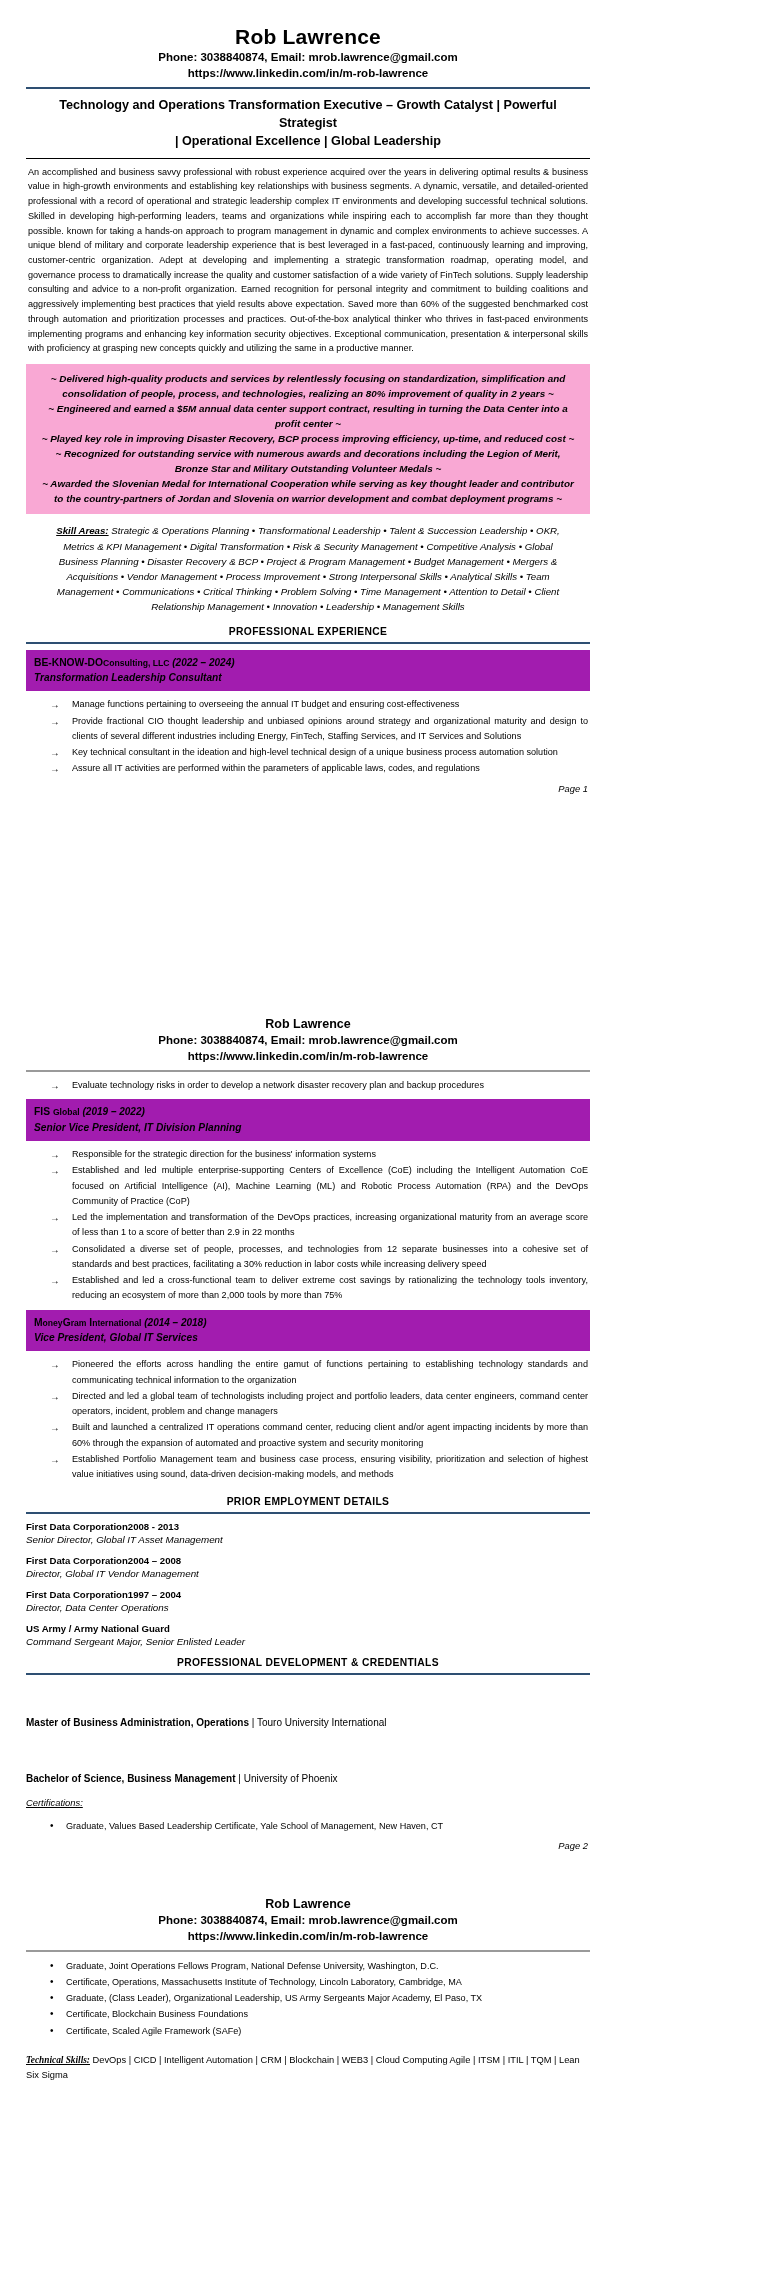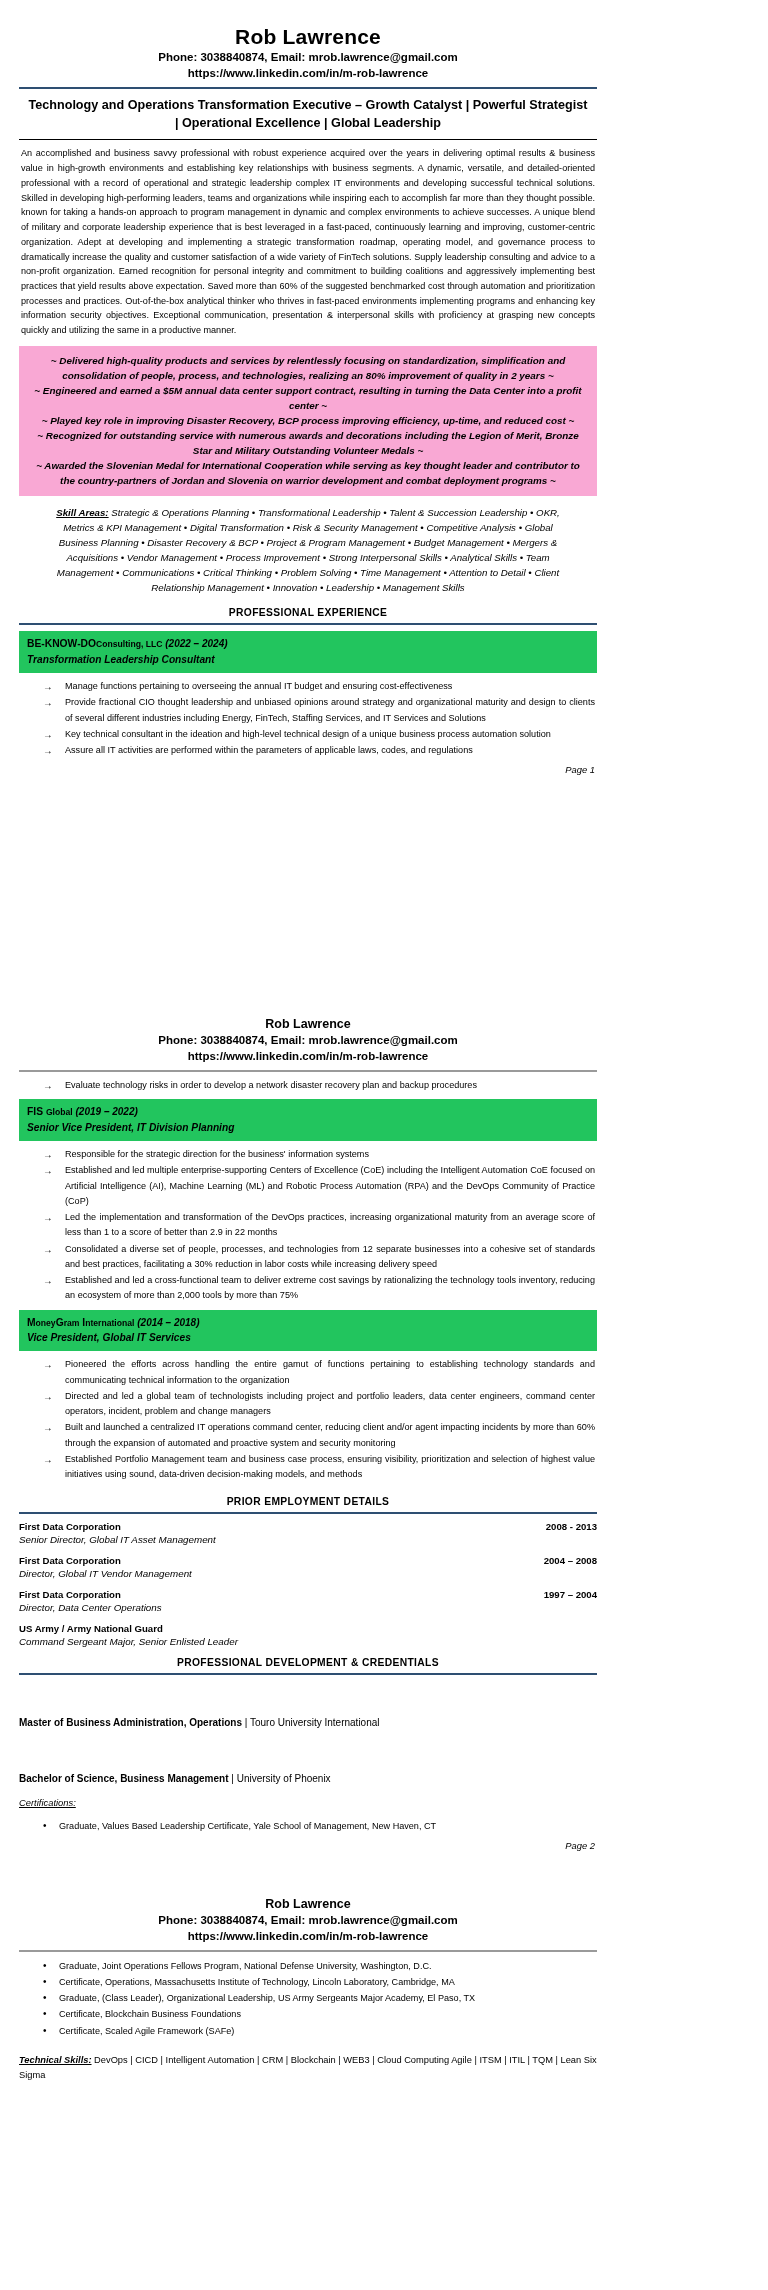--- a/index.html
+++ b/index.html
@@ -8,21 +8,21 @@
     background: #ffffff;
   }
   body {
     width: 768px;
     font-family: "Liberation Sans", sans-serif;
     color: #000000;
     -webkit-font-smoothing: antialiased;
   }
   .page {
     width: 616px;
-    padding: 0 19px;
+    padding: 0 26px;
     position: relative;
   }
   .pg1 { padding-top: 24px; height: 980px; }
   .pg2 { padding-top: 22px; height: 880px; }
   .pg3 { padding-top: 22px; }
 
   
   .hdr-name {
     text-align: center;
     font-size: 21px;
@@ -105,21 +105,21 @@
   .sec-title {
     text-align: center;
     font-size: 10.3px;
     font-weight: bold;
     letter-spacing: .35px;
     padding: 8px 0 0 0;
   }
 
   
   .job-bar {
-    background: #22c55e;
+    background: #a21caf;
     padding: 5px 8px 6px 8px;
     margin-top: 3px;
   }
   .job-co {
     font-size: 10.3px;
     font-weight: bold;
     line-height: 1.5;
   }
   .job-co .sc {
     font-size: 8.6px;
@@ -159,21 +159,20 @@
     font-size: 9.6px;
     color: #000;
   }
 
   
   .prior-row {
     margin-top: 7px;
   }
   .prior-top {
     display: flex;
-    justify-content: space-between;
     align-items: baseline;
   }
   .prior-co {
     font-size: 9.6px;
     font-weight: bold;
   }
   .prior-yrs {
     font-size: 9.6px;
     font-weight: bold;
     white-space: nowrap;
@@ -223,20 +222,21 @@
   .tech {
     font-size: 9.3px;
     line-height: 1.62;
     margin-top: 10px;
     padding-top: 4px;
   }
   .tech b {
     font-weight: bold;
     font-style: italic;
     text-decoration: underline;
+    font-family: Liberation Serif, serif;
   }
   .tech span.body { font-style: normal; }
 
   .pagenum {
     text-align: right;
     font-size: 9.4px;
     font-style: italic;
     padding-right: 2px;
     margin-top: 6px;
   }

